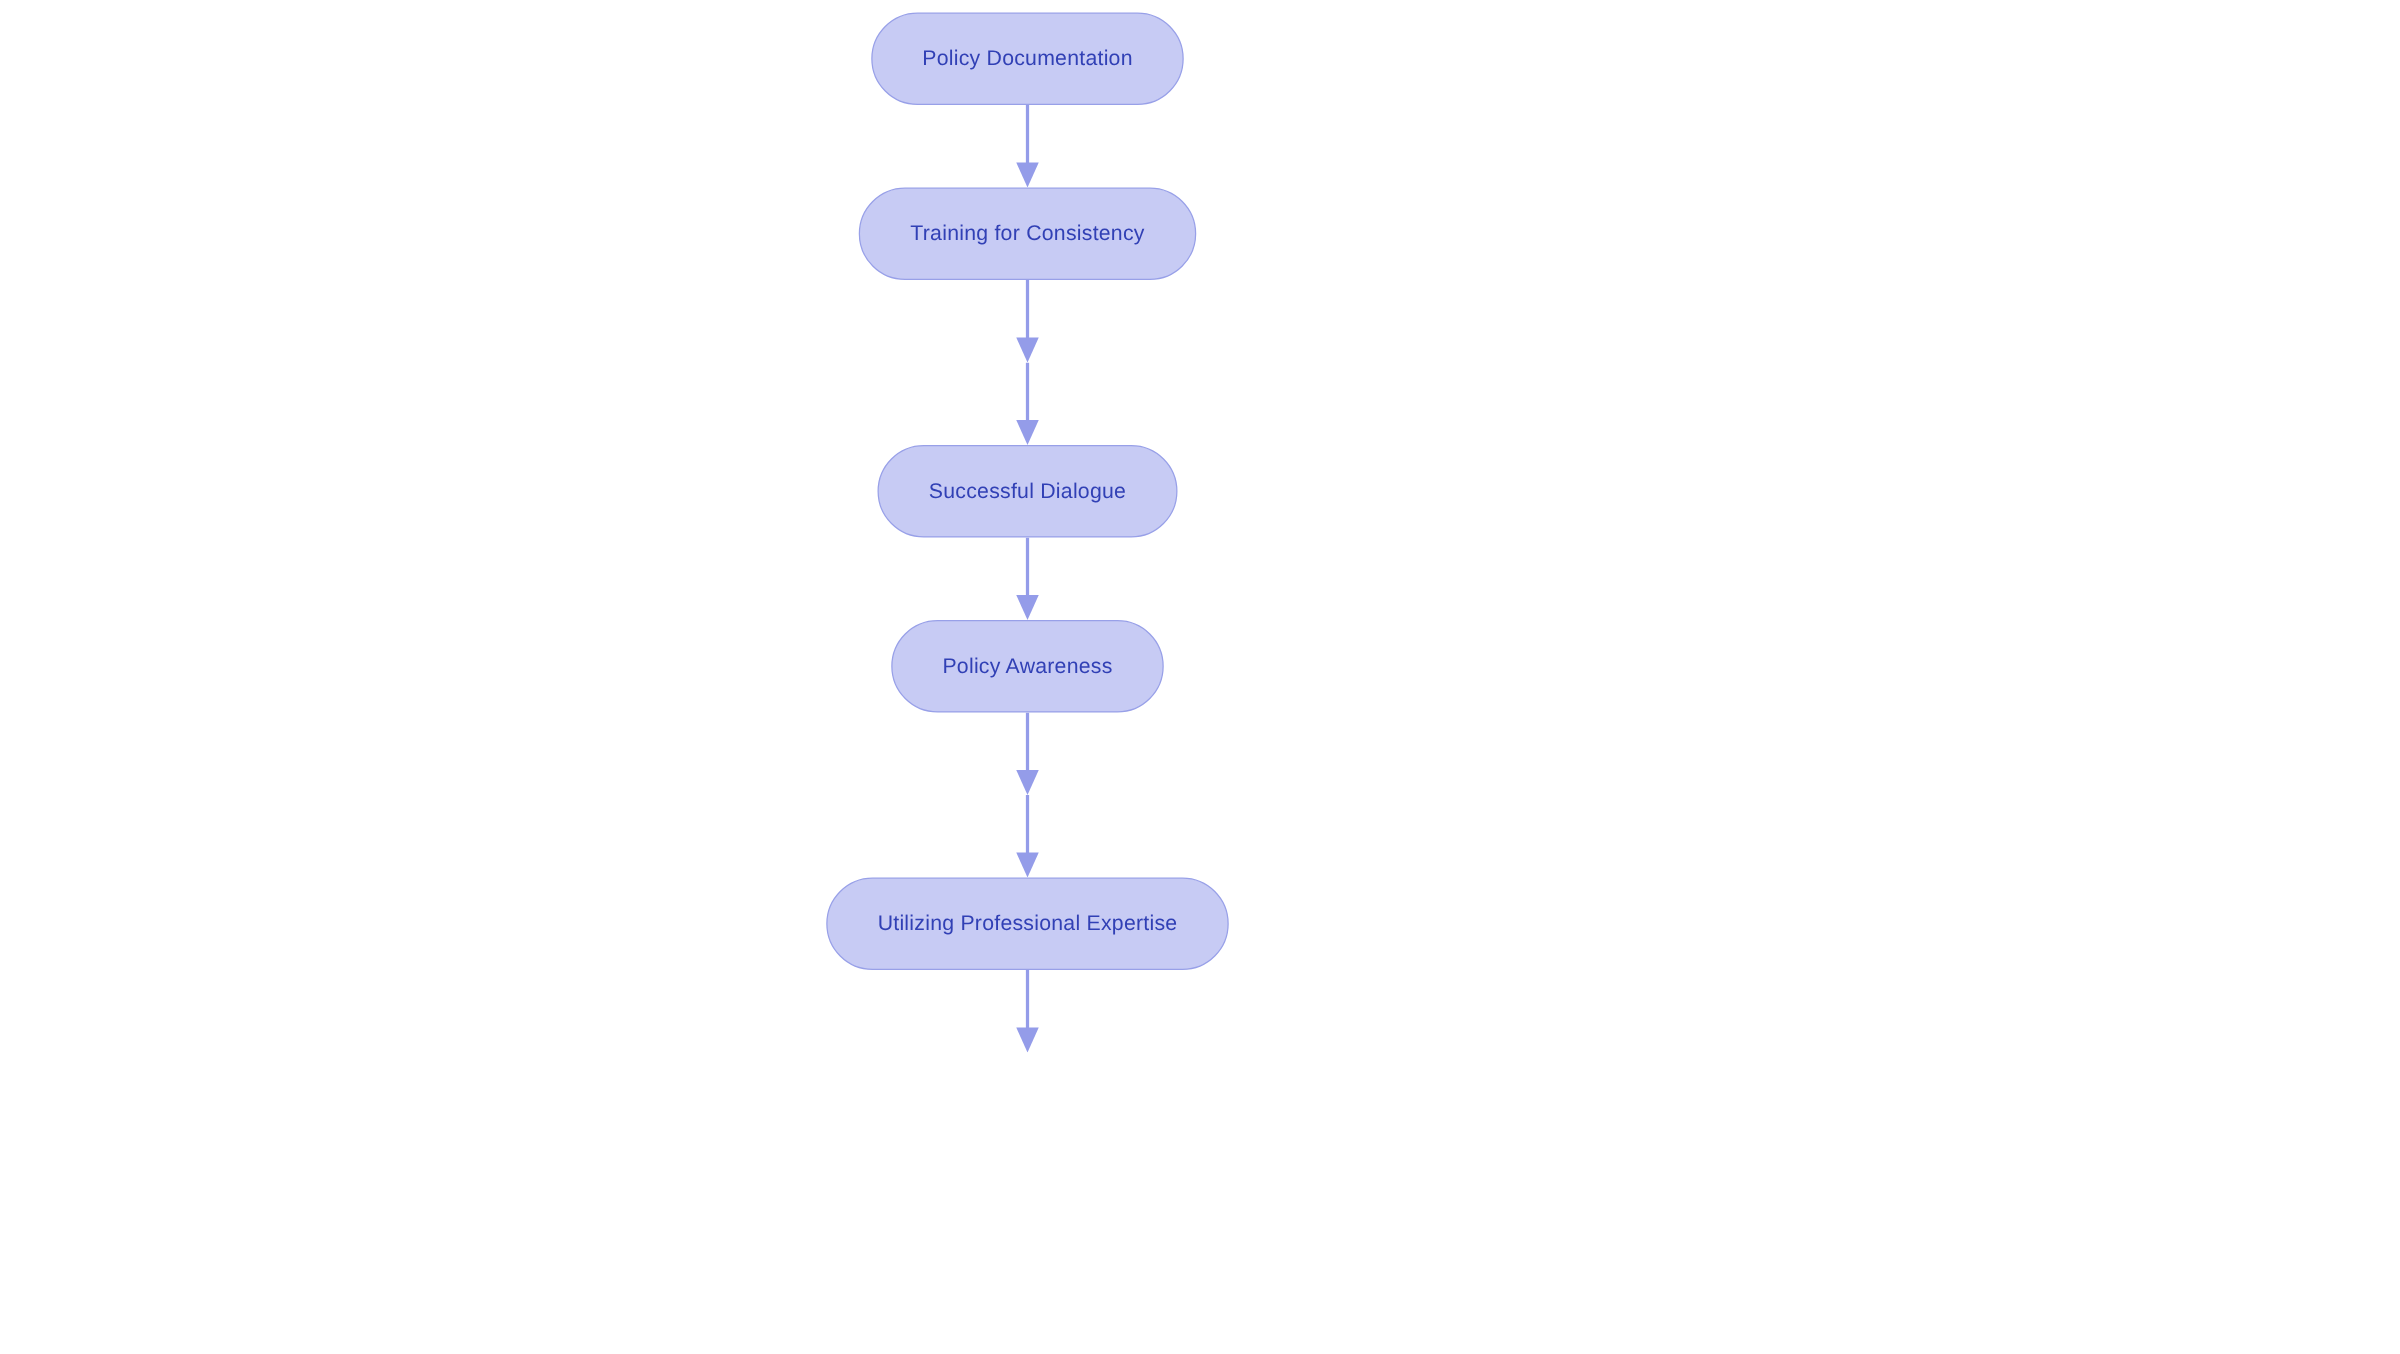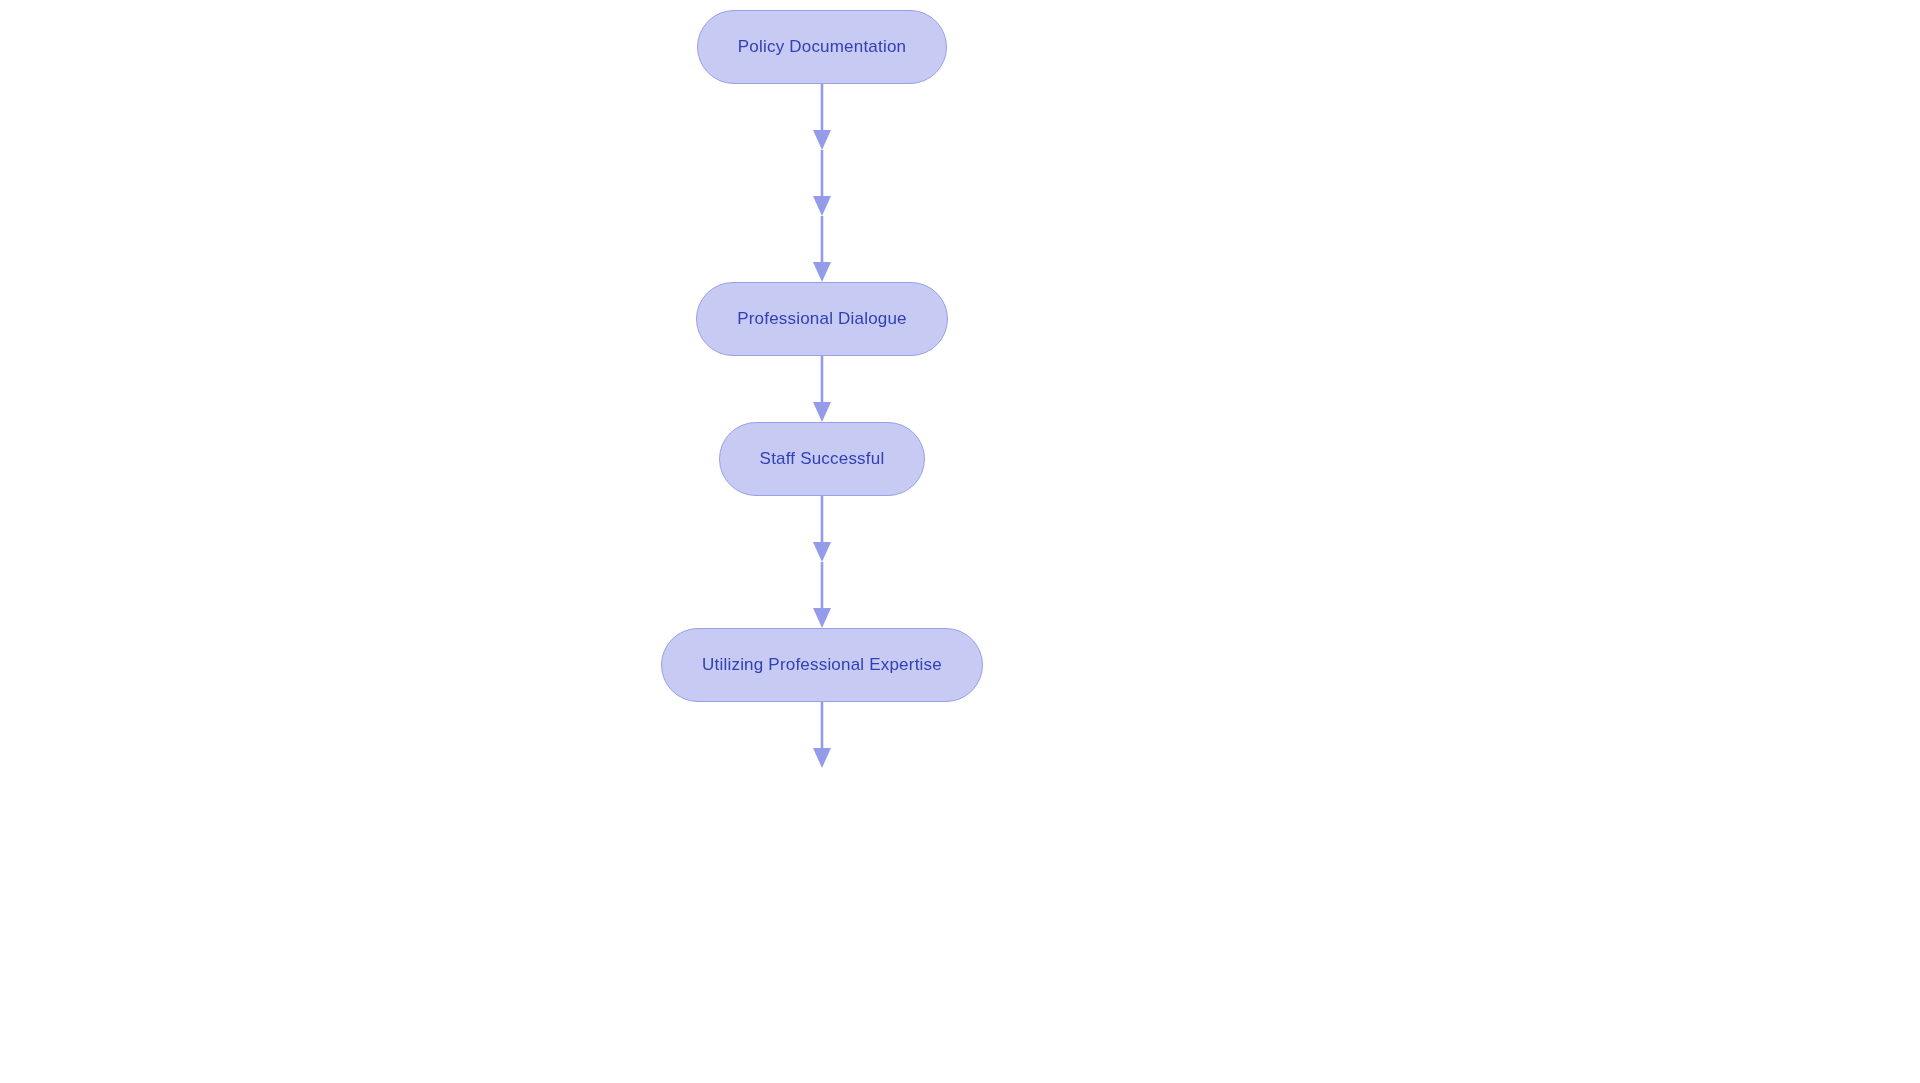--- a/index.html
+++ b/index.html
@@ -65,43 +65,46 @@
 
   <div class="node">
     <span>Policy Documentation</span>
   </div>
 
   <svg class="connector" viewBox="0 0 24 66" width="24" height="66">
     <line x1="12" y1="0" x2="12" y2="48"></line>
     <polygon points="3,46 21,46 12,66"></polygon>
   </svg>
 
+  <div class="node">
+    <span>Training for Consistency</span>
+  </div>
 
   <svg class="connector" viewBox="0 0 24 66" width="24" height="66">
     <line x1="12" y1="0" x2="12" y2="48"></line>
     <polygon points="3,46 21,46 12,66"></polygon>
   </svg>
 
 
   <svg class="connector" viewBox="0 0 24 66" width="24" height="66">
     <line x1="12" y1="0" x2="12" y2="48"></line>
     <polygon points="3,46 21,46 12,66"></polygon>
   </svg>
 
   <div class="node">
-    <span>Professional Dialogue</span>
+    <span>Successful Dialogue</span>
   </div>
 
   <svg class="connector" viewBox="0 0 24 66" width="24" height="66">
     <line x1="12" y1="0" x2="12" y2="48"></line>
     <polygon points="3,46 21,46 12,66"></polygon>
   </svg>
 
   <div class="node">
-    <span>Staff Successful</span>
+    <span>Policy Awareness</span>
   </div>
 
   <svg class="connector" viewBox="0 0 24 66" width="24" height="66">
     <line x1="12" y1="0" x2="12" y2="48"></line>
     <polygon points="3,46 21,46 12,66"></polygon>
   </svg>
 
 
   <svg class="connector" viewBox="0 0 24 66" width="24" height="66">
     <line x1="12" y1="0" x2="12" y2="48"></line>

